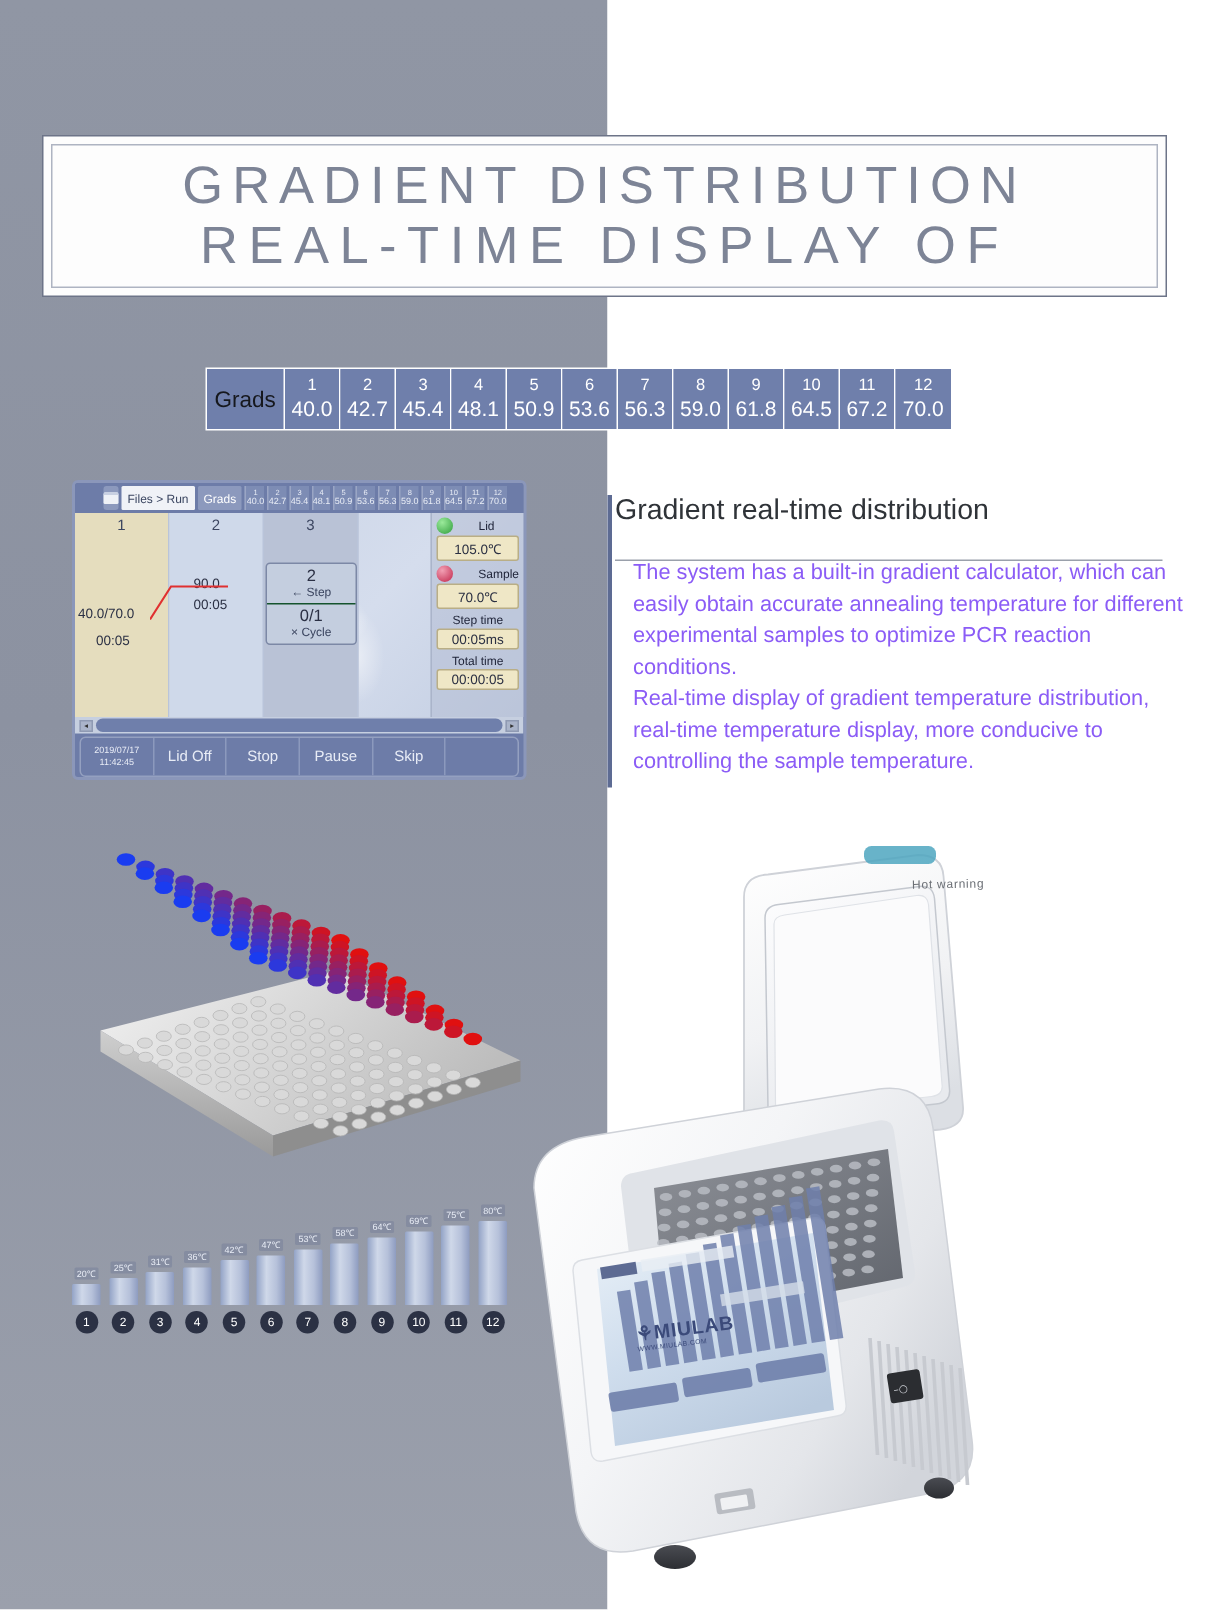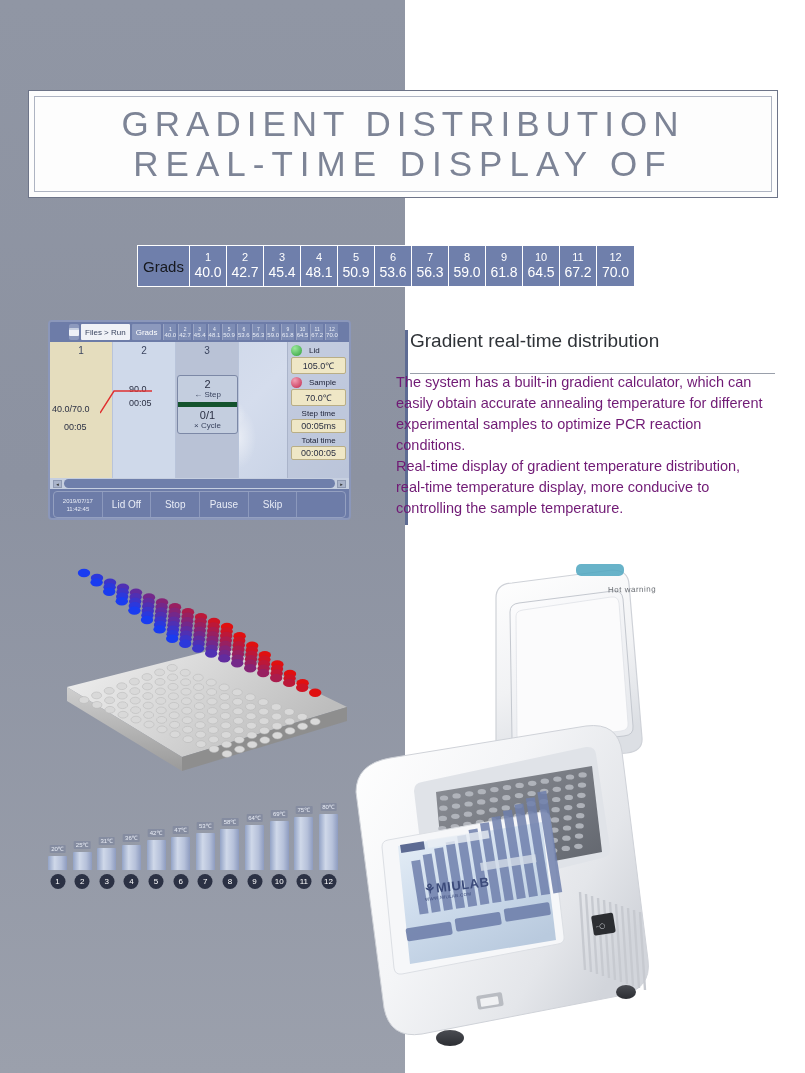--- a/index.html
+++ b/index.html
@@ -103,29 +103,29 @@
   .c2 .t1 { position:absolute; left:16px; top:42px; font-size:9px; color:#2b3044; }
   .c2 .t2 { position:absolute; left:16px; top:56px; font-size:9px; color:#2b3044; }
   .ramp {
     position:absolute; left:50px; top:46px; width:52px; height:26px; z-index:2;
   }
   .stepbox {
     position:absolute; left:1px; top:33px; width:61px;
     border:1px solid #7c88a6; border-radius:3px; background:rgba(200,209,226,.75);
   }
   .stepbox .row { padding:2px 0; text-align:center; }
-  .stepbox .row + .row { border-top:5px solid #14532d; }
+  .stepbox .row + .row { border-top:1px solid #14532d; }
   .stepbox .big { font-size:11px; color:#2b3044; line-height:12px; }
   .stepbox .sm { font-size:8px; color:#39435e; line-height:10px; }
 
   .pcr-side {
     position:relative; z-index:1; width:62px; background:rgba(180,190,212,.55);
     border-left:1px solid #aab4ca; padding:3px 3px 0; display:flex; flex-direction:column; gap:1px;
   }
-  .side-row { display:flex; align-items:center; gap:7px; }
+  .side-row { display:flex; align-items:center; gap:17px; }
   .dot { width:11px; height:11px; border-radius:50%; }
   .dot.green { background:radial-gradient(circle at 35% 30%, #9bea9b, #2f9d3b); }
   .dot.red   { background:radial-gradient(circle at 35% 30%, #f2a0b4, #c1254a); }
   .side-lbl { font-size:8px; color:#20253a; }
   .side-val {
     background:#efe7c6; border:1px solid #b9ae86; border-radius:2px;
     font-size:9px; color:#2a2f42; text-align:center; padding:1px 0; margin-bottom:2px;
   }
   .side-cap { font-size:8px; color:#20253a; text-align:center; }
 
@@ -169,22 +169,22 @@
     color:#ffffff; font-size:16px; padding-bottom:6px; border-bottom:2px solid #dfe3ec;
   }
 
   
   .rt-head {
     position:absolute; left:410px; top:330px; width:365px;
     font-size:19px; color:#2f3338; padding-bottom:21px; border-bottom:1px solid #9aa0ab;
   }
   .rt-bar { position:absolute; left:405px; top:330px; width:3px; height:195px; background:#5d6b93; }
   .rt-body {
-    position:absolute; left:396px; top:372px; width:368px;
-    font-size:14.5px; line-height:21px; color:#701a75;
+    position:absolute; left:422px; top:372px; width:368px;
+    font-size:14.5px; line-height:21px; color:#8b5cf6;
   }
   .rt-body p { margin:0; }
 
   
   .machine { position:absolute; left:330px; top:540px; width:475px; height:520px; }
   .hot-warning {
     position:absolute; left:608px; top:585px; font-size:8px; color:#6c7076;
     transform:rotate(-1deg); letter-spacing:.5px;
   }
   .miulab {

